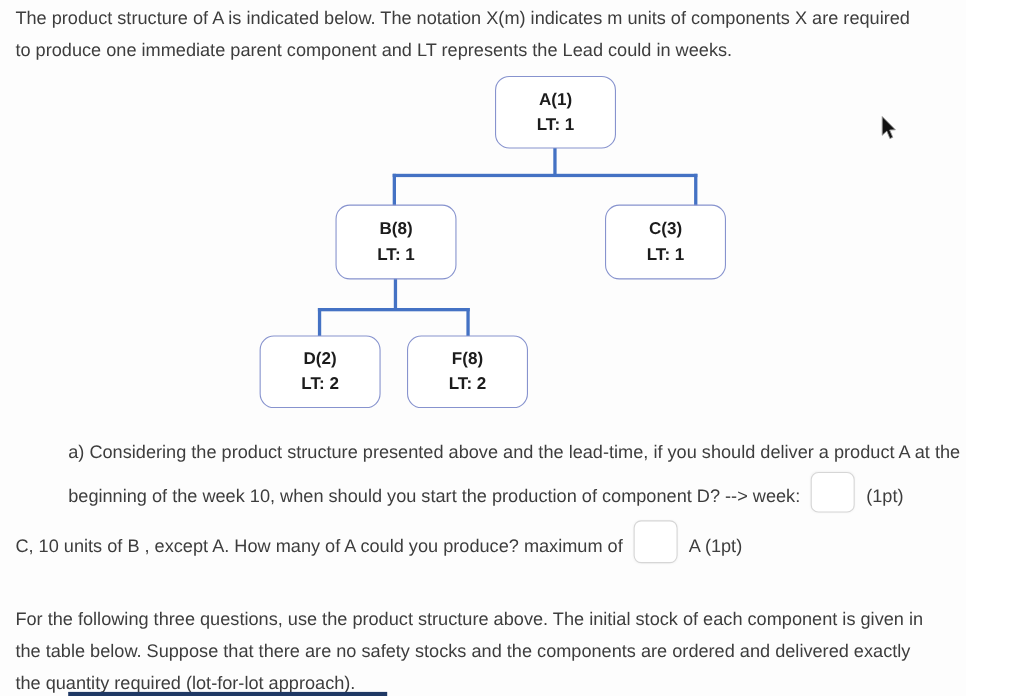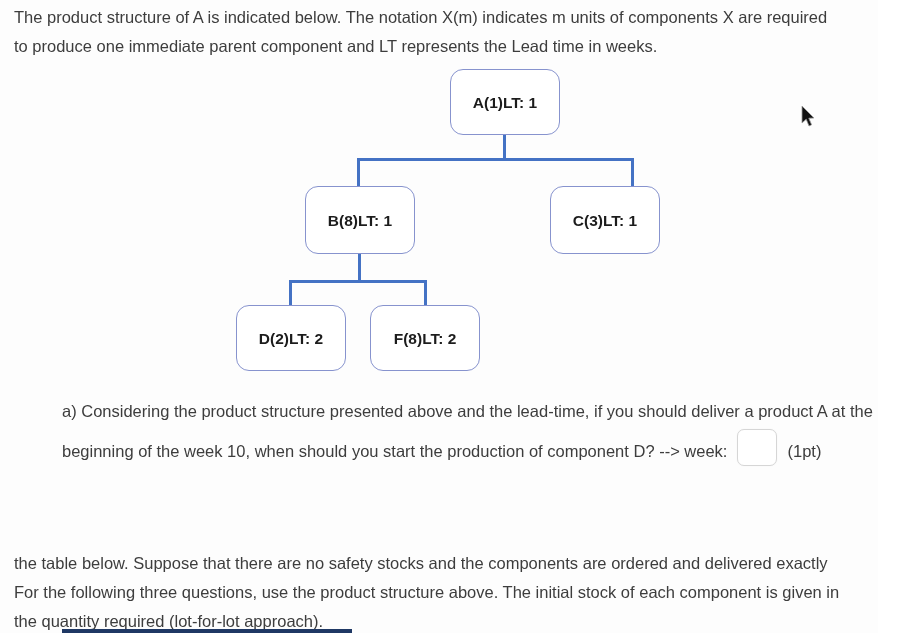--- a/index.html
+++ b/index.html
@@ -28,40 +28,40 @@
     color: #3d3d3d;
     box-shadow: 0 0 2px rgba(0,0,0,0.04);
   }
   
   .node {
     position: absolute;
     background: #ffffff;
     border: 1.6px solid #8793ce;
     border-radius: 13px;
     display: flex;
-    flex-direction: row;
+    flex-direction: column;
     align-items: center;
     justify-content: center;
     font-weight: bold;
     font-size: 15.5px;
     line-height: 23px;
     color: #1c1c1c;
   }
   .conn { position: absolute; background: #4472c4; }
   .table-edge { position: absolute; background: #1f3864; }
   .cursor { position: absolute; width: 18px; height: 24px; pointer-events: none; }
 </style>
 </head>
 <body>
 
 <div class="page">
 
   <div class="para" style="top: 3px; width: 900px;">
     <div>The product structure of A is indicated below. The notation X(m) indicates m units of components X are required</div>
-    <div>to produce one immediate parent component and LT represents the Lead time in weeks.</div>
+    <div>to produce one immediate parent component and LT represents the Lead could in weeks.</div>
   </div>
 
   <div>
 
     <div class="conn" style="left:503px; top:134px; width:3px;  height:26px;"></div>
     <div class="conn" style="left:357px; top:158px; width:277px; height:3px;"></div>
     <div class="conn" style="left:357px; top:158px; width:3px;  height:30px;"></div>
     <div class="conn" style="left:631px; top:158px; width:3px;  height:30px;"></div>
     <div class="conn" style="left:358px; top:252px; width:3px;  height:30px;"></div>
     <div class="conn" style="left:289px; top:280px; width:138px; height:3px;"></div>
@@ -93,25 +93,30 @@
   <div class="para" style="top: 397px; width: 905px; margin-left: 48px;">
     <div>a) Considering the product structure presented above and the lead-time, if you should deliver a product A at the</div>
     <div class="qline">
       <span class="txt">beginning of the week 10, when should you start the production of component D? --&gt; week:</span>
       <input type="text" class="answer-box" value="" style="">
       <span class="txt">(1pt)</span>
     </div>
   </div>
 
   <div class="para" style="top: 468px; width: 905px;">
+    <div class="qline" style="height:44px;">
+      <span class="txt">C, 10 units of B , except A. How many of A could you produce? maximum of</span>
+      <input type="text" class="answer-box" style="height: 39px;" value="">
+      <span class="txt">A (1pt)</span>
+    </div>
   </div>
 
   <div class="para" style="top: 549px; width: 905px;">
+    <div>For the following three questions, use the product structure above. The initial stock of each component is given in</div>
     <div>the table below. Suppose that there are no safety stocks and the components are ordered and delivered exactly</div>
-    <div>For the following three questions, use the product structure above. The initial stock of each component is given in</div>
     <div>the quantity required (lot-for-lot approach).</div>
   </div>
 
   <div class="table-edge" style="left:62px; top:629px; width:290px; height:4px;"></div>
 
   <svg class="cursor" style="left:799px; top:105px;" viewBox="0 0 18 24">
     <path d="M3 1 L3 18 L7.2 14.2 L10 21 L12.6 19.8 L9.8 13.2 L15 13 Z" fill="#111111" stroke="#9a9a9a" stroke-width="0.8"></path>
   </svg>
 
 </div>

